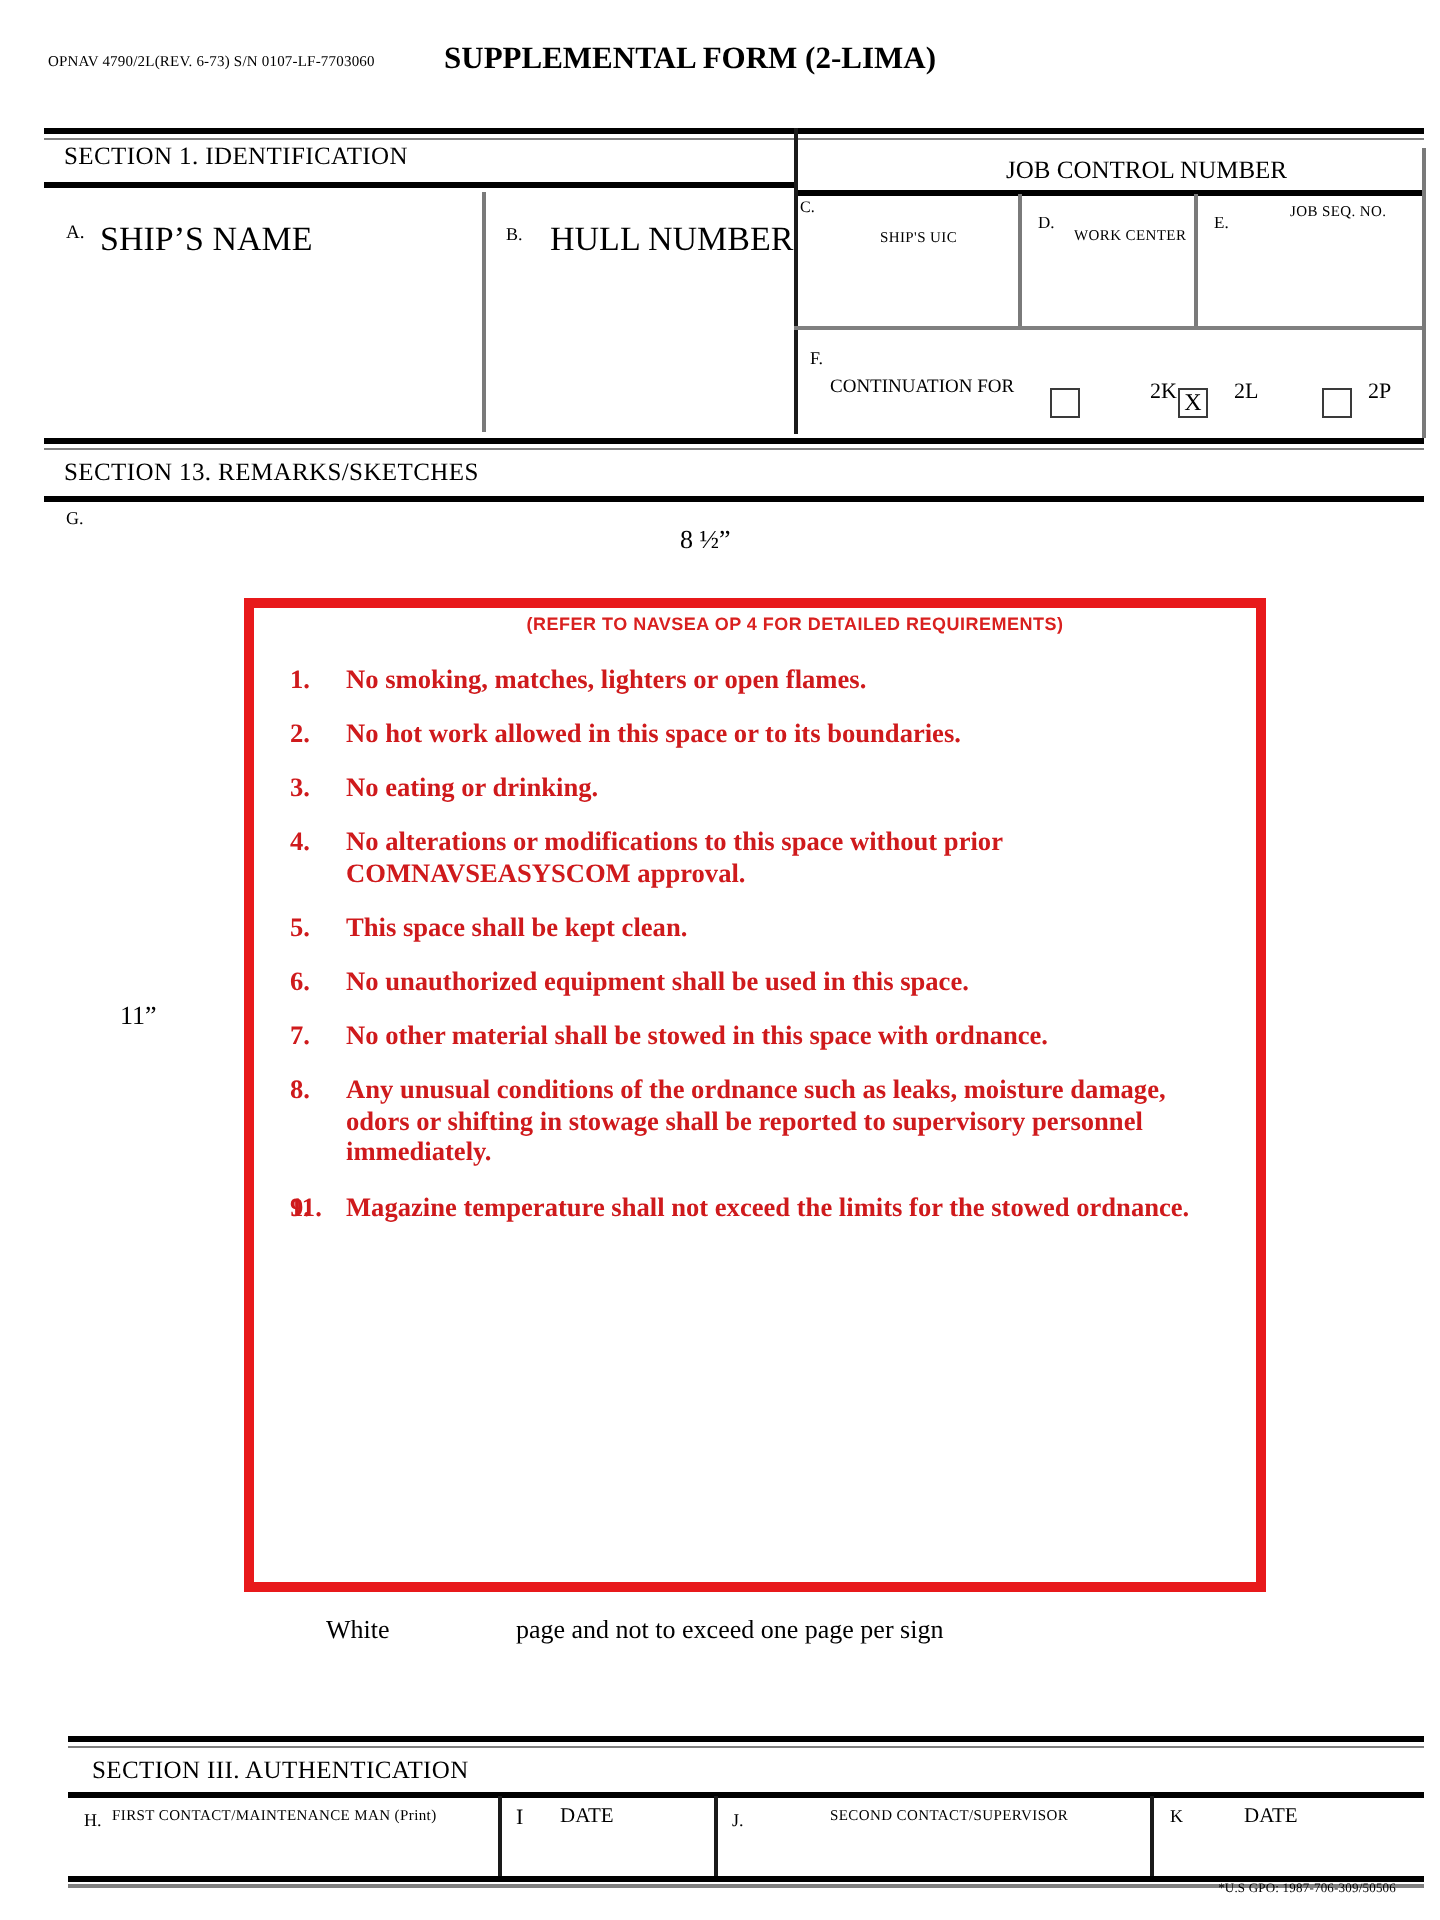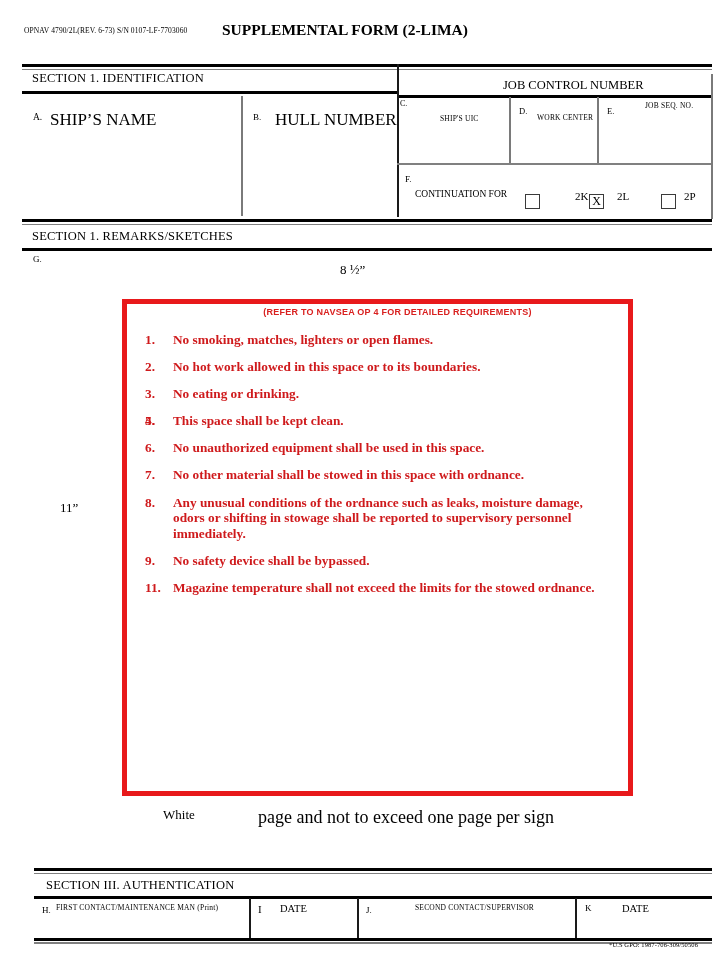--- a/index.html
+++ b/index.html
@@ -163,21 +163,21 @@
   
   #sign-caption-white {
     position: absolute;
     left: 163px; top: 807px;
     font-size: 13px;
     white-space: nowrap;
   }
   #sign-caption-rest {
     position: absolute;
     left: 258px; top: 807px;
-    font-size: 18px;
+    font-size: 13px;
     white-space: nowrap;
   }
 
   
   #gpo-footer {
     position: absolute;
     right: 22px; top: 941px;
     font-size: 6.5px;
     letter-spacing: 0.1px;
     white-space: nowrap;
@@ -246,41 +246,41 @@
   <div class="checkbox-label" style="left:684px; top:190px;">2P</div>
 
   <div class="vline" style="left:711px; top:74px; height:145px;"></div>
 </div>
 
 <div>
 
   <div class="rule-thick" style="left:22px; top:219px; width:690px; height:3px;"></div>
   <div class="rule-thin" style="left:22px; top:223.5px; width:690px; height:1.5px;"></div>
 
-  <div class="section-bar" style="left:32px; top:229px;">SECTION 1.  REMARKS/SKETCHES</div>
+  <div class="section-bar" style="left:32px; top:229px;">SECTION 13.  REMARKS/SKETCHES</div>
 
   <div class="rule-thick" style="left:22px; top:248px; width:690px; height:2.5px;"></div>
 
   <div class="field-letter" style="left:33px; top:254px; font-size:9px;">G.</div>
 
   <div class="dimension" style="left:340px; top:262px;">8 ½”</div>
   <div class="dimension" style="left:60px; top:500px;">11”</div>
 
   <div id="safety-sign">
     <div id="sign-subtitle">(REFER TO NAVSEA OP 4 FOR DETAILED REQUIREMENTS)</div>
     <ol id="sign-rules">
         <li><span class="rule-num">1.</span><span>No smoking, matches, lighters or open flames.</span></li>
         <li><span class="rule-num">2.</span><span>No hot work allowed in this space or to its boundaries.</span></li>
         <li><span class="rule-num">3.</span><span>No eating or drinking.</span></li>
-        <li><span class="rule-num">4.</span></li>
+        <li><span class="rule-num">4.</span><span>No alterations or modifications to this space without prior COMNAVSEASYSCOM approval.</span></li>
         <li><span class="rule-num">5.</span><span>This space shall be kept clean.</span></li>
         <li><span class="rule-num">6.</span><span>No unauthorized equipment shall be used in this space.</span></li>
         <li><span class="rule-num">7.</span><span>No other material shall be stowed in this space with ordnance.</span></li>
         <li><span class="rule-num">8.</span><span>Any unusual conditions of the ordnance such as leaks, moisture damage, odors or shifting in stowage shall be reported to supervisory personnel immediately.</span></li>
-        <li><span class="rule-num">9.</span><span>No safety device shall be bypassed.</span></li>
+        <li><span class="rule-num">9.</span></li>
         <li><span class="rule-num">11.</span><span>Magazine temperature shall not exceed the limits for the stowed ordnance.</span></li>
       </ol>
   </div>
 
   <div id="sign-caption-white">White</div>
   <div id="sign-caption-rest">page and not to exceed one page per sign</div>
 
   <div style="position:absolute; left:24px; top:252px; width:686px; height:602px;"></div>
 </div>
 

